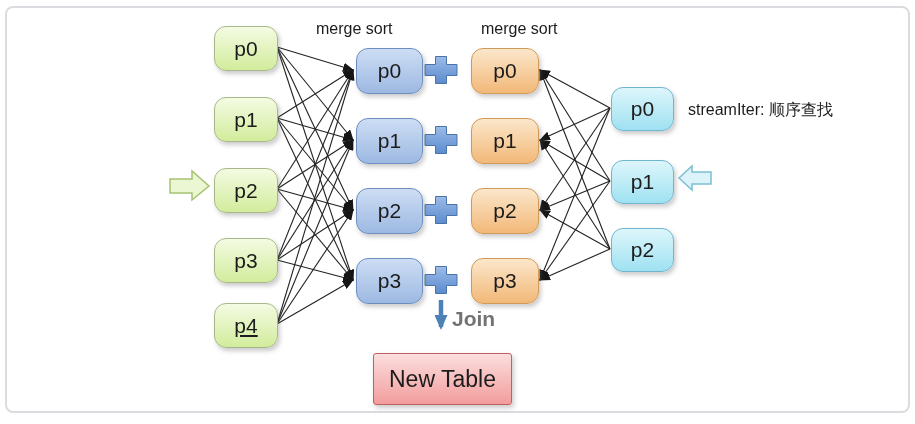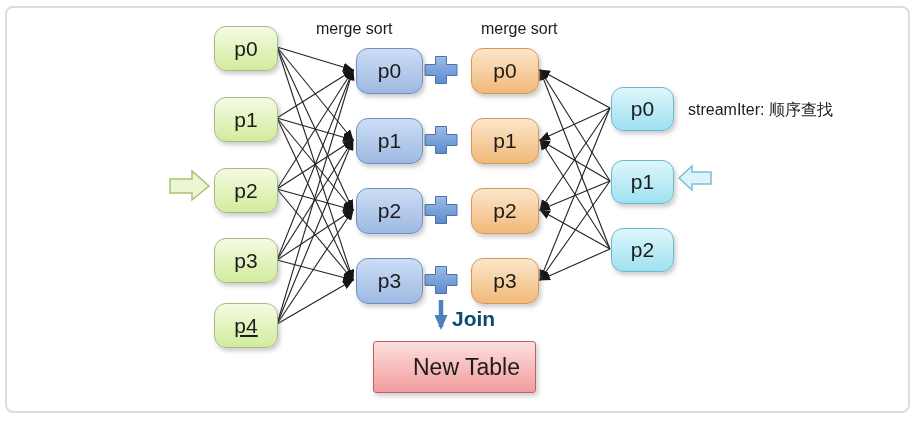--- a/index.html
+++ b/index.html
@@ -40,22 +40,22 @@
   }
   .tableA{
     left:25px;top:150px;width:134px;height:64px;
     background:linear-gradient(#f2f9e3,#d6eea6);border:1px solid #9fbf70;
   }
   .tableB{
     left:716px;top:139px;width:131px;height:69px;
     background:linear-gradient(#d9f5fb,#86d9ee);border:1px solid #6cb8d0;
   }
   .newTable{
-    left:373px;top:341px;width:137px;height:50px;
-    background:linear-gradient(#fcdede,#f29c9c);border:1px solid #c06060;padding-left:24px;
+    left:373px;top:353px;width:137px;height:50px;
+    background:linear-gradient(#fcdede,#f29c9c);border:1px solid #c06060;
   }
   .lbl{position:absolute;font-size:16px;white-space:nowrap;}
   .join{position:absolute;left:452px;top:307px;font-size:21px;font-weight:600;}
 </style>
 </head>
 <body>
 
 <div class="canvas">
 
   <div class="card"></div>
@@ -137,16 +137,16 @@
   <div class="pbox orange" style="top:118px;">p1</div>
   <div class="pbox orange" style="top:188px;">p2</div>
   <div class="pbox orange" style="top:258px;">p3</div>
 
   <div class="pbox cyan" style="top:87px;">p0</div>
   <div class="pbox cyan" style="top:160px;">p1</div>
   <div class="pbox cyan" style="top:228px;">p2</div>
 
   <div class="lbl" style="left:688px;top:100px;">streamIter: 顺序查找</div>
 
-  <div class="join" style="color: #0c4a6e;">Join</div>
+  <div class="join" style="color: #737373;">Join</div>
   <div class="bigbox newTable">New Table</div>
 
 </div>
 
 </body></html>

